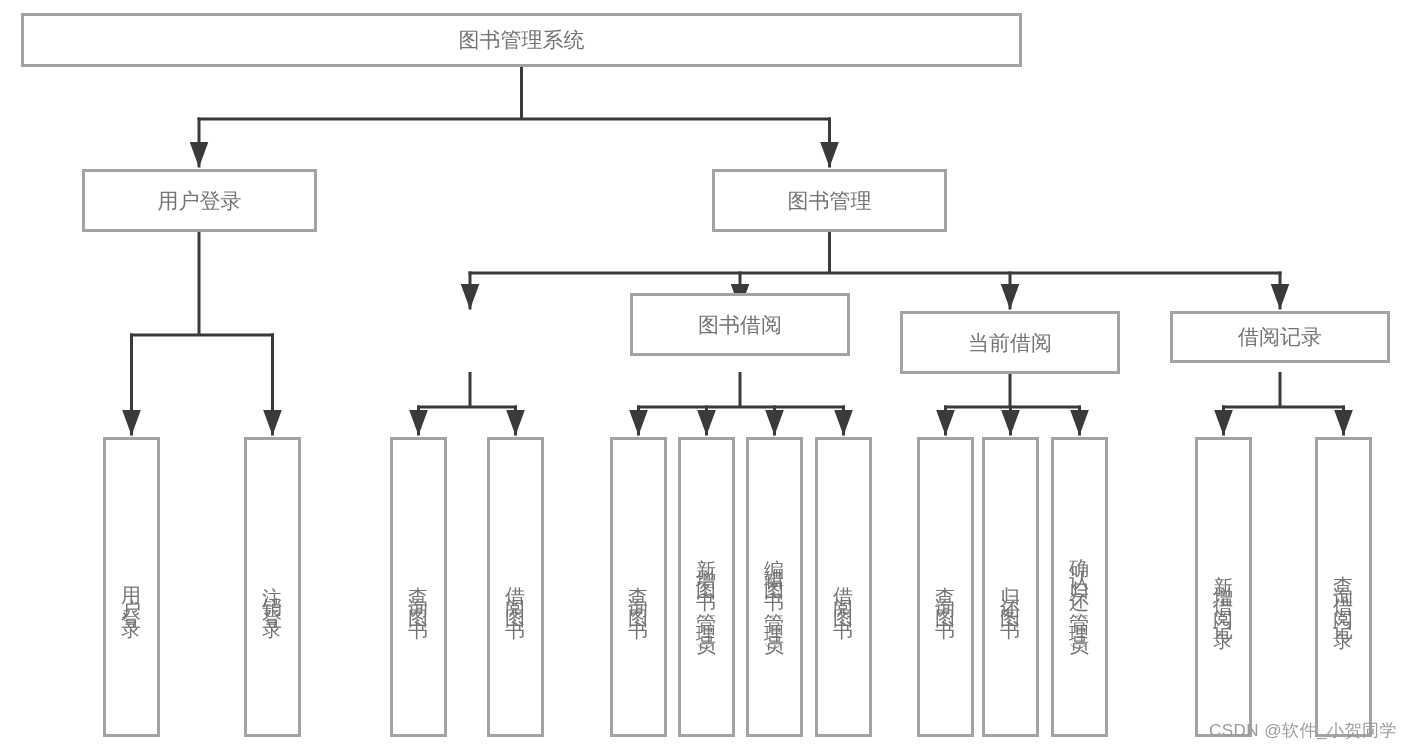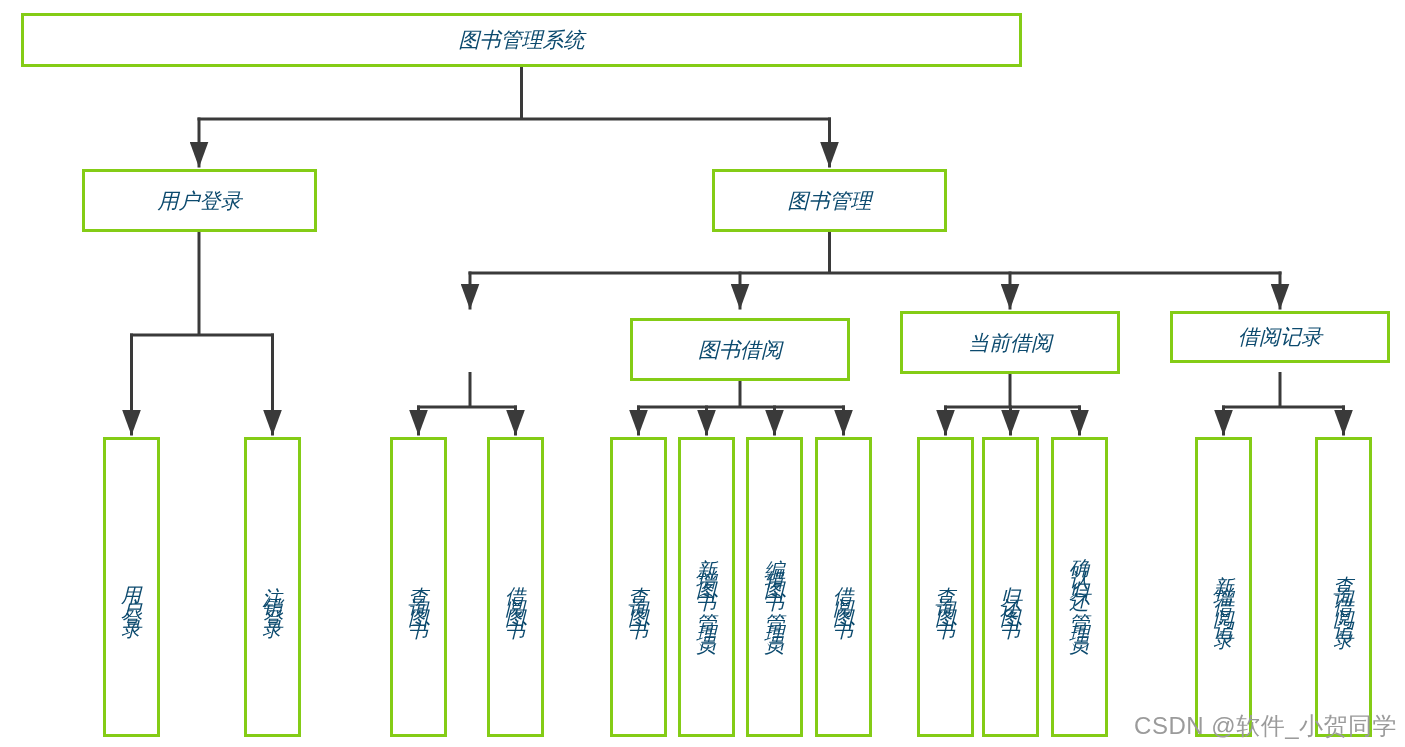--- a/index.html
+++ b/index.html
@@ -7,37 +7,37 @@
     position:relative;
     width:1405px;height:747px;
     background:#ffffff;
     font-family:"Liberation Sans", sans-serif;
     overflow:hidden;
   }
   #connectors{position:absolute;left:0;top:0;width:1405px;height:747px;}
   #connectors line{stroke:#3a3a3a;stroke-width:3;}
   .box{
     position:absolute;box-sizing:border-box;
-    border:3px solid #84cc16;background:#ffffff;
+    border:3px solid #a3a3a3;background:#ffffff;
     display:flex;align-items:center;justify-content:center;
-    color:#0c4a6e;font-size:21px;font-style:italic;
+    color:#737373;font-size:21px;
   }
   .box span{white-space:nowrap;}
   .vbox{font-size:20px;}
   .vbox span{
     writing-mode:vertical-rl;
     text-orientation:mixed;
     letter-spacing:11px;
     line-height:1;
     margin-bottom:-11px;
     white-space:nowrap;
   }
   #watermark{
     position:absolute;right:8px;bottom:5px;
-    color:#9b9b9b;font-size:24px;
+    color:#9b9b9b;font-size:17px;
     letter-spacing:0.5px;
   }
 </style>
 </head>
 <body>
 
 <div id="canvas">
 
   <svg id="connectors" viewBox="0 0 1405 747" xmlns="http://www.w3.org/2000/svg">
     <defs>
@@ -105,21 +105,21 @@
     <span>图书管理系统</span>
   </div>
 
   <div class="box" style="left:82px;top:169px;width:235px;height:63px;">
     <span>用户登录</span>
   </div>
   <div class="box" style="left:712px;top:169px;width:235px;height:63px;">
     <span>图书管理</span>
   </div>
 
-  <div class="box" style="left:630px;top:318px;width:220px;height:63px;text-align:center;">
+  <div class="box" style="left:630px;top:293px;width:220px;height:63px;text-align:center;">
     <span>图书借阅</span>
   </div>
   <div class="box" style="left:900px;top:311px;width:220px;height:63px;">
     <span>当前借阅</span>
   </div>
   <div class="box" style="left:1170px;top:311px;width:220px;height:52px;">
     <span>借阅记录</span>
   </div>
 
   <div class="box vbox" style="left:103px;top:437px;width:57px;height:300px;">

